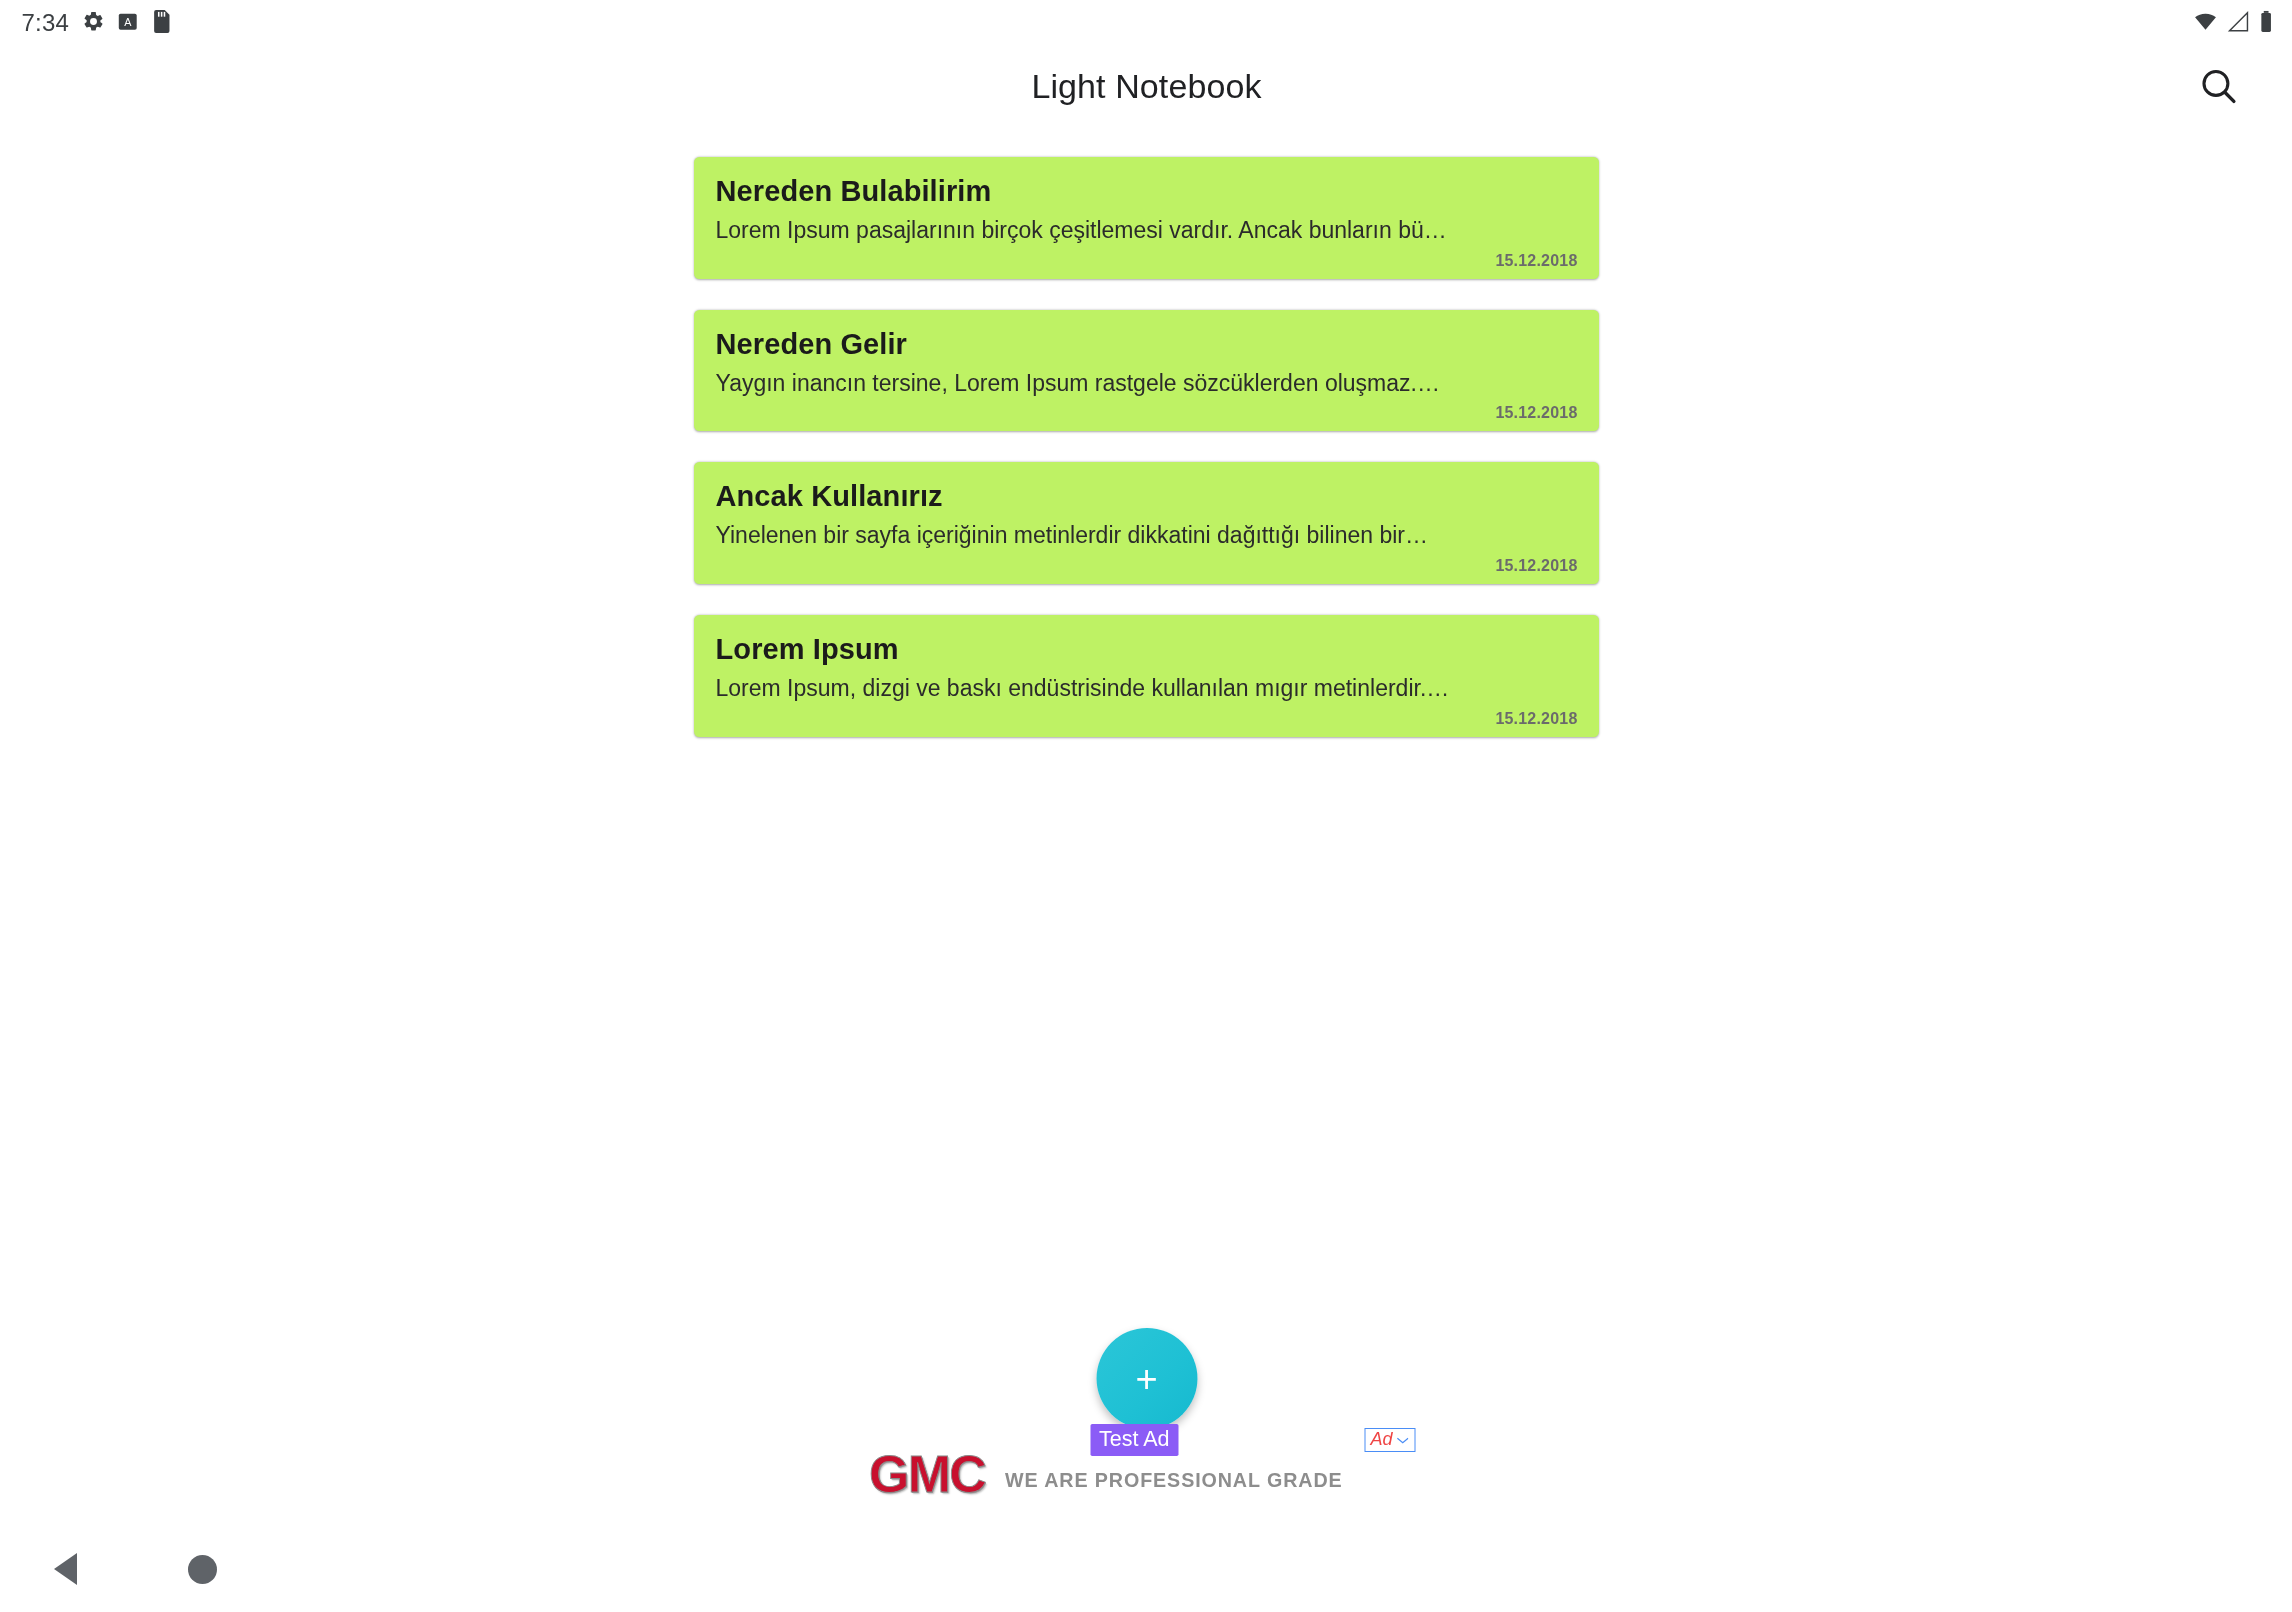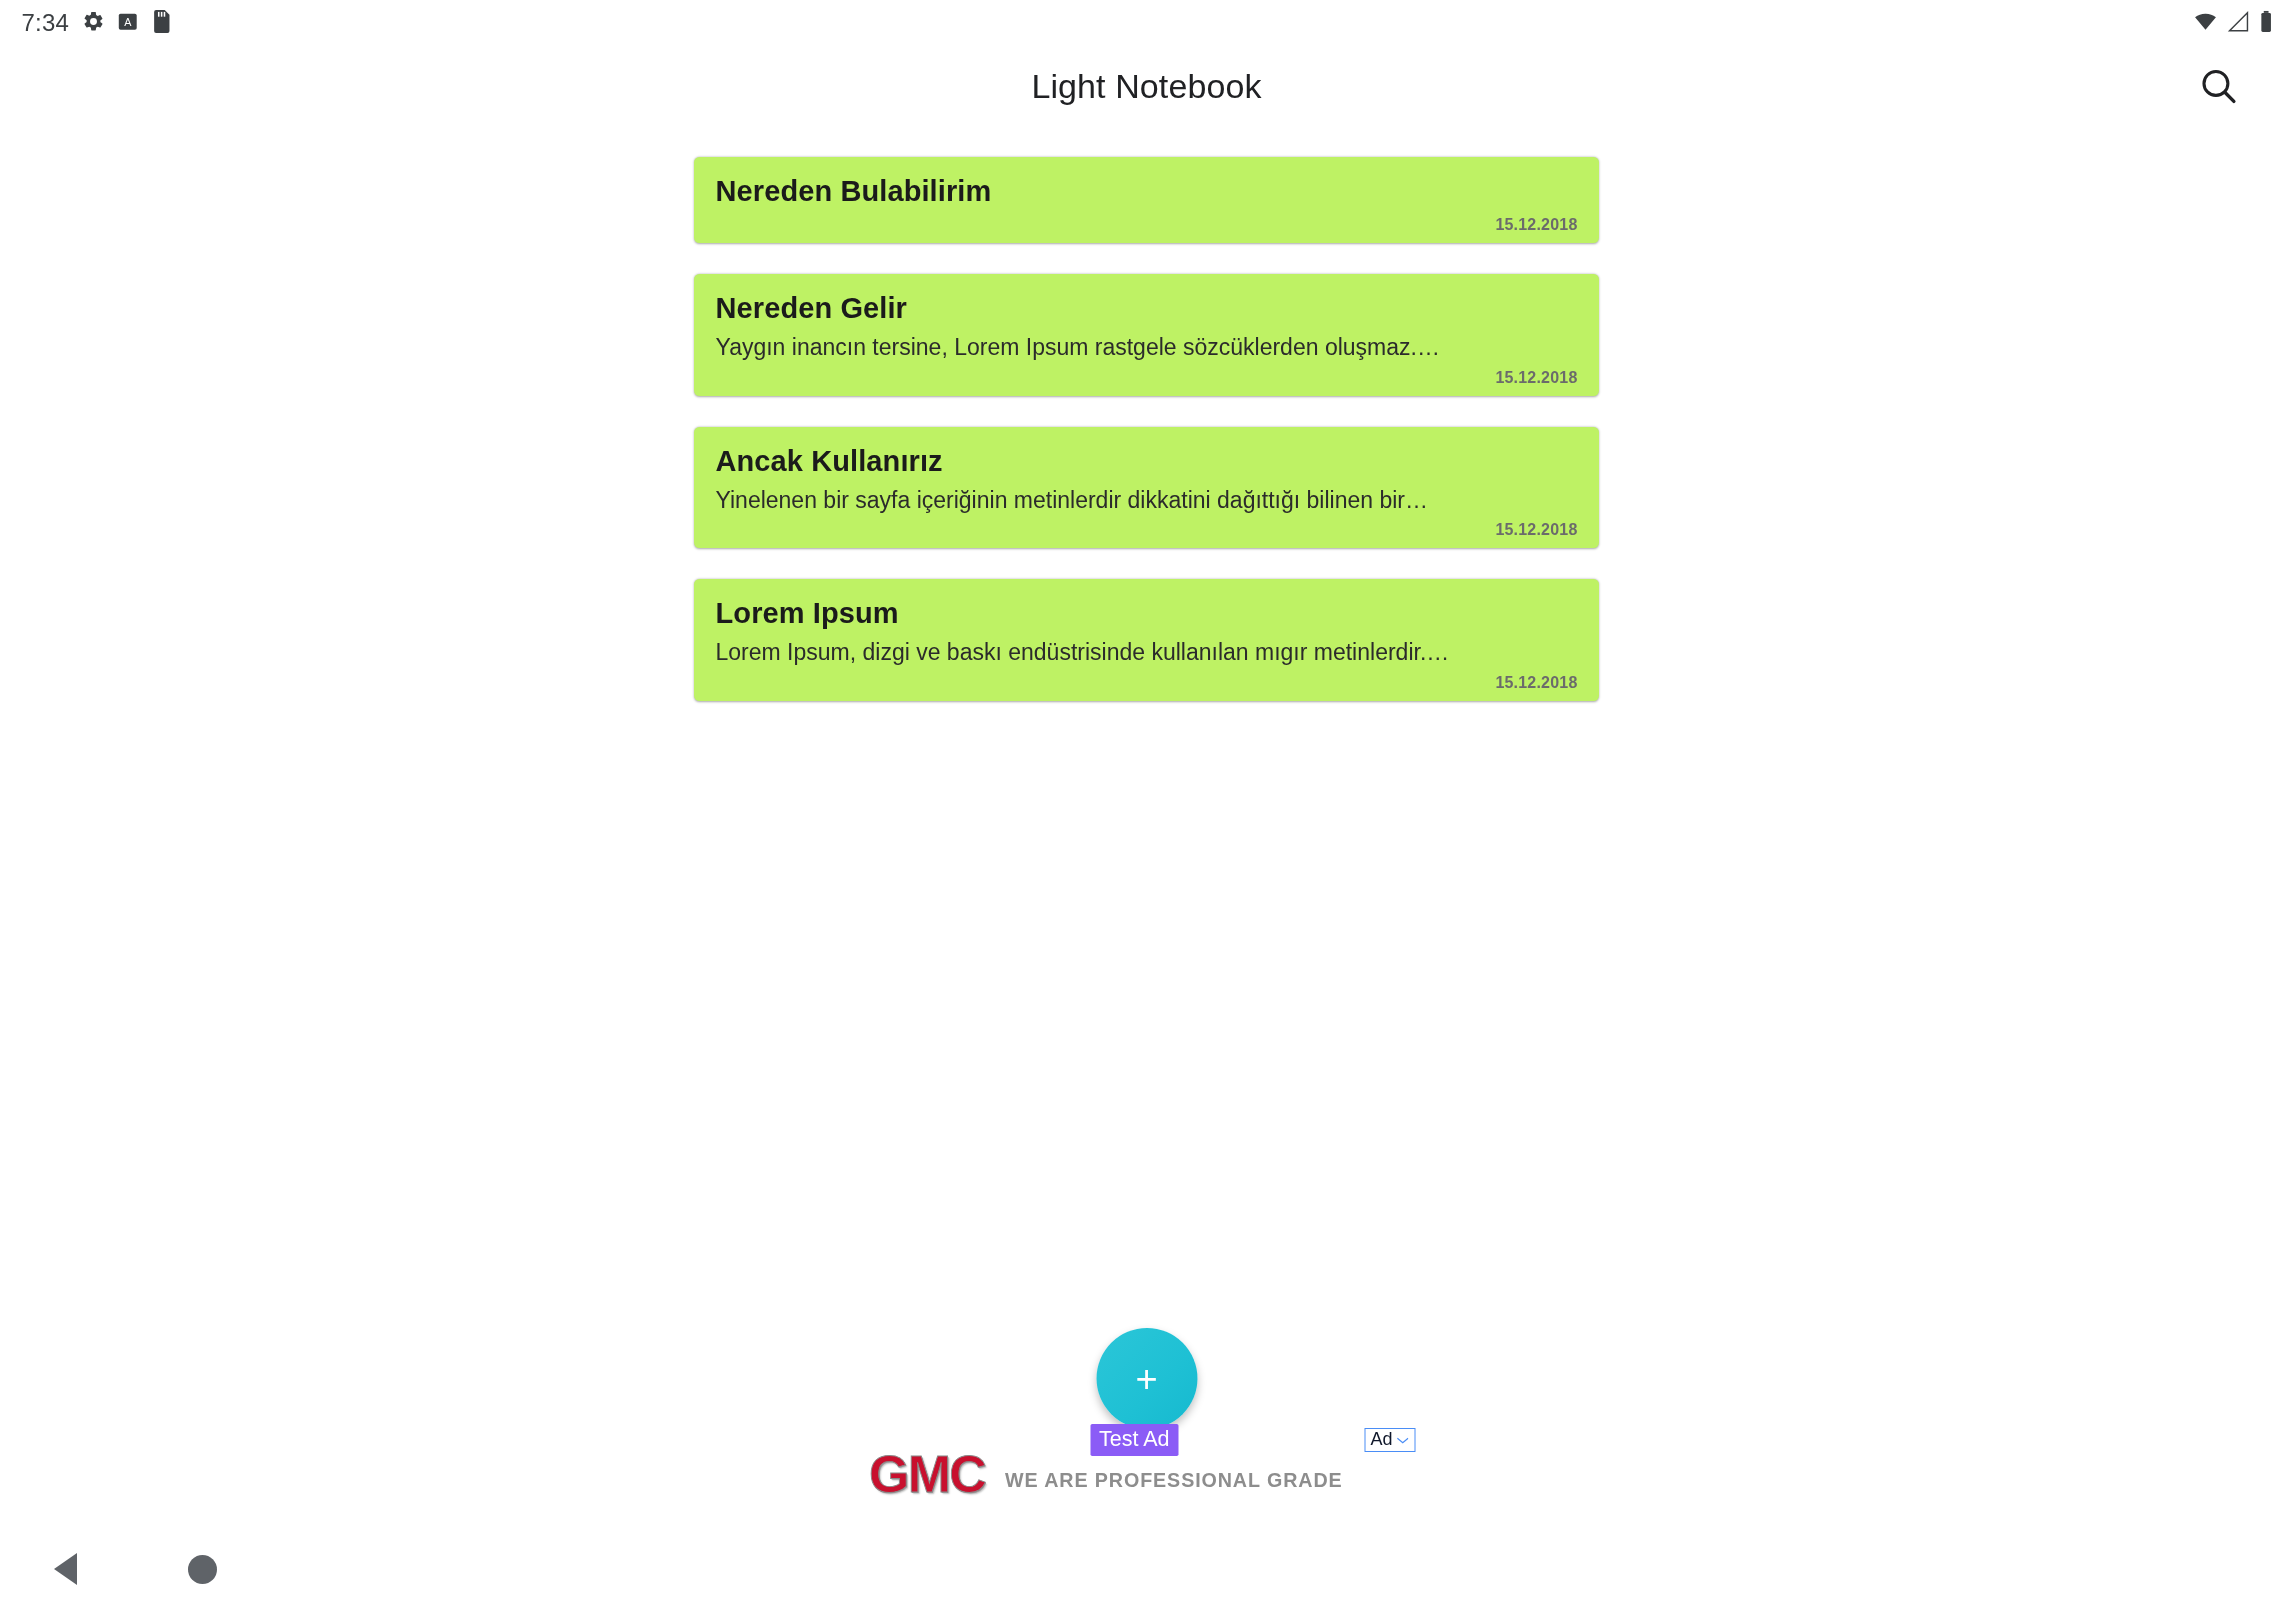--- a/index.html
+++ b/index.html
@@ -178,28 +178,29 @@
     font-size: 19.7px;
     letter-spacing: 0.9px;
     color: #8d8d8d;
     font-weight: bold;
   }
   .ad-badge {
     position: absolute;
     right: 9px;
     top: 3.6px;
     border: 0.9px solid #4a8df6;
-    color: #0f172a;
+    color: #ef4444;
     font-size: 18px;
     padding: 0.9px 5.4px;
     display: flex;
     align-items: center;
     gap: 3.6px;
     background: #ffffff;
     cursor: pointer;
+    font-style: italic;
   }
 
   
   .nav-bar {
     position: absolute;
     left: 0;
     bottom: 0;
     width: 2293px;
     height: 86px;
     display: flex;
@@ -276,20 +277,21 @@
         <path fill="none" stroke="#202124" stroke-width="1.8" d="M10.5 3.5a7 7 0 1 1 0 14 7 7 0 0 1 0-14z"></path>
         <path stroke="#202124" stroke-width="2" stroke-linecap="round" d="M15.7 15.7 21 21"></path>
       </svg>
   </div>
 </div>
 
 <div class="note-list">
 
   <div class="note-card">
     <div class="note-title">Nereden Bulabilirim</div>
+    <div class="note-body">Lorem Ipsum pasajlarının birçok çeşitlemesi vardır. Ancak bunların bü…</div>
     <div class="note-date">15.12.2018</div>
   </div>
 
   <div class="note-card">
     <div class="note-title">Nereden Gelir</div>
     <div class="note-body">Yaygın inancın tersine, Lorem Ipsum rastgele sözcüklerden oluşmaz.…</div>
     <div class="note-date">15.12.2018</div>
   </div>
 
   <div class="note-card">

